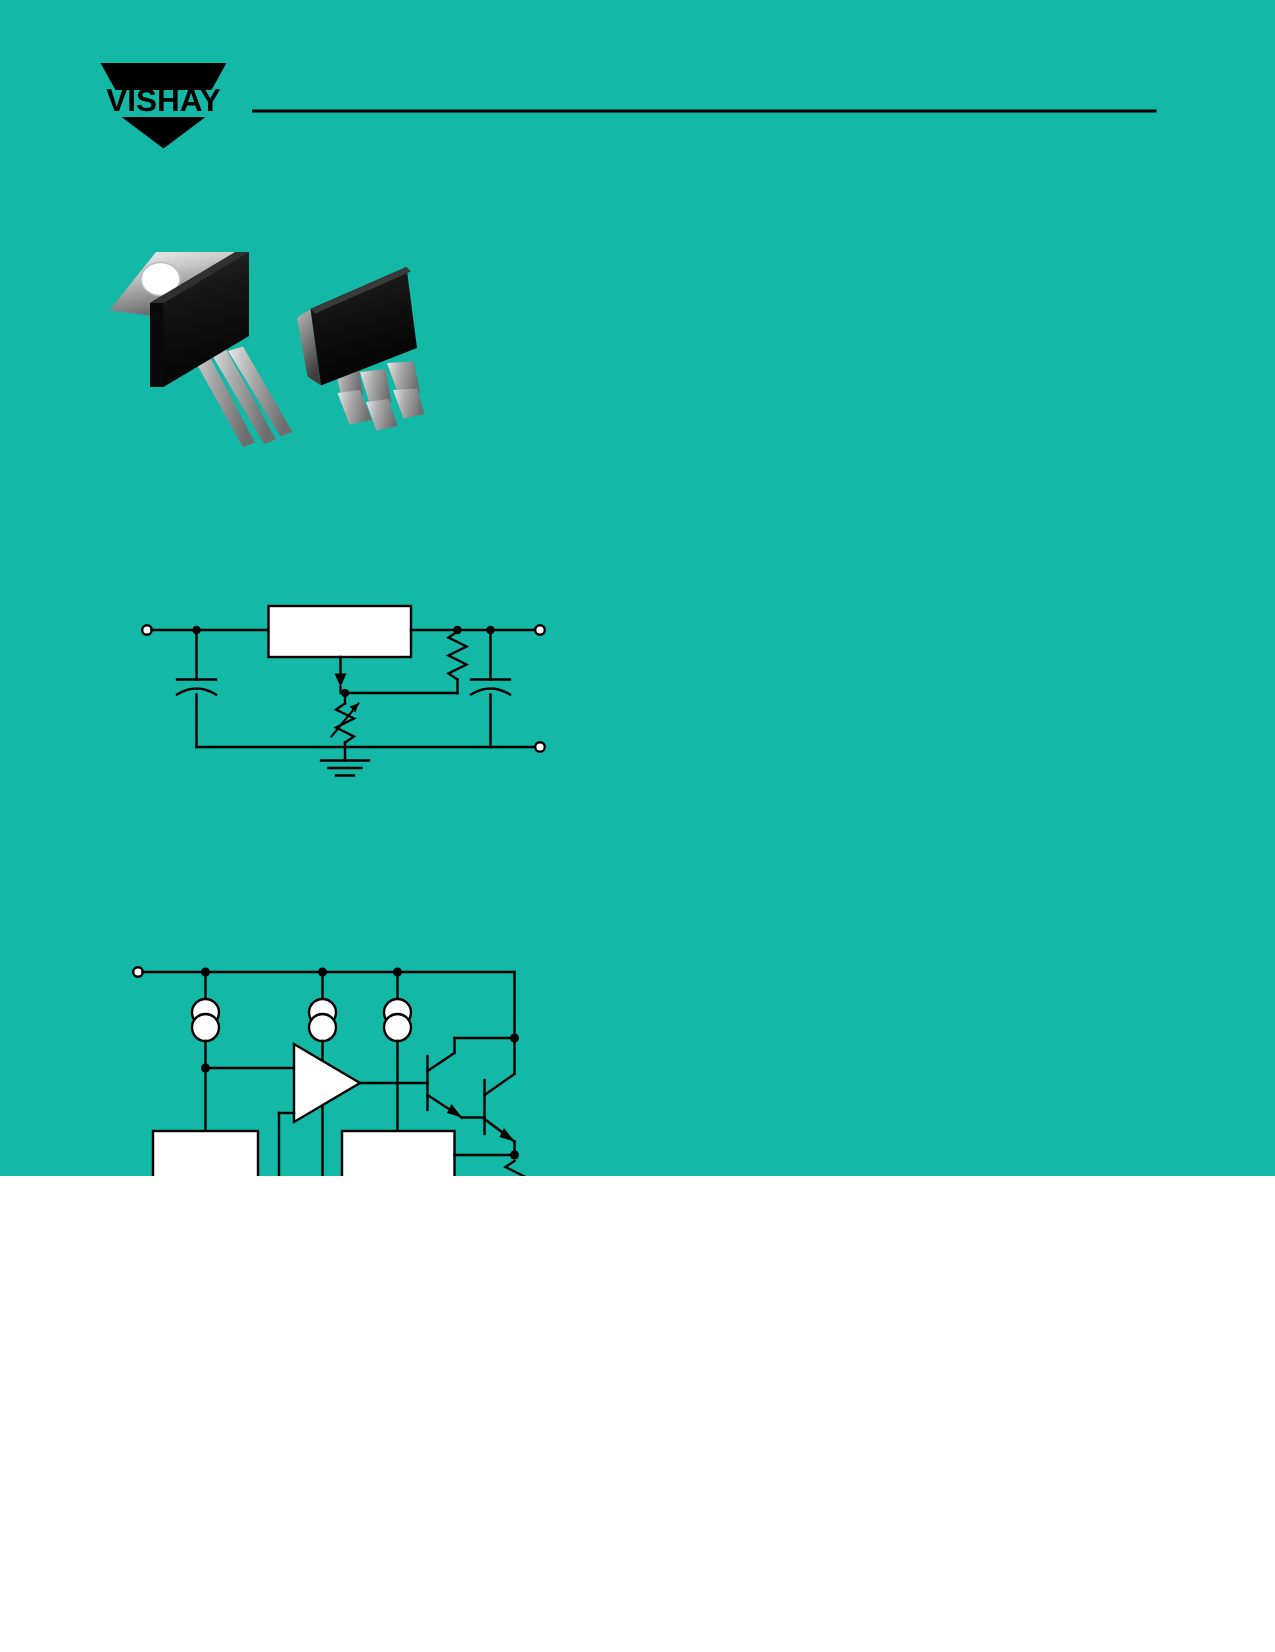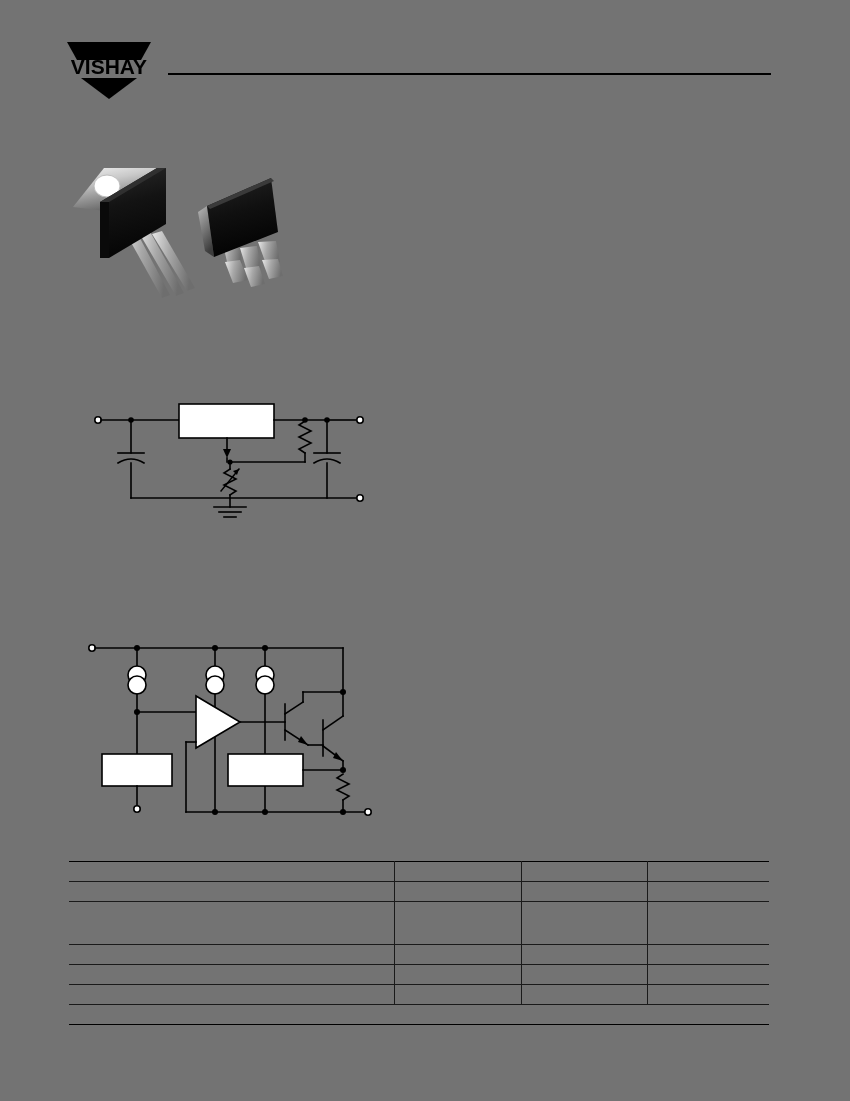--- a/index.html
+++ b/index.html
@@ -8,22 +8,22 @@
     padding: 0;
     background: #ffffff;
   }
   body {
     font-family: "Liberation Sans", sans-serif;
     color: #000000;
   }
   #page {
     position: relative;
     width: 850px;
-    height: 1101px;
-    background: #737373;
+    height: 784px;
+    background: #14b8a6;
     overflow: hidden;
   }
 
   
   #header-logo {
     position: absolute;
     left: 55px;
     top: 40px;
     width: 108px;
     height: 60px;

